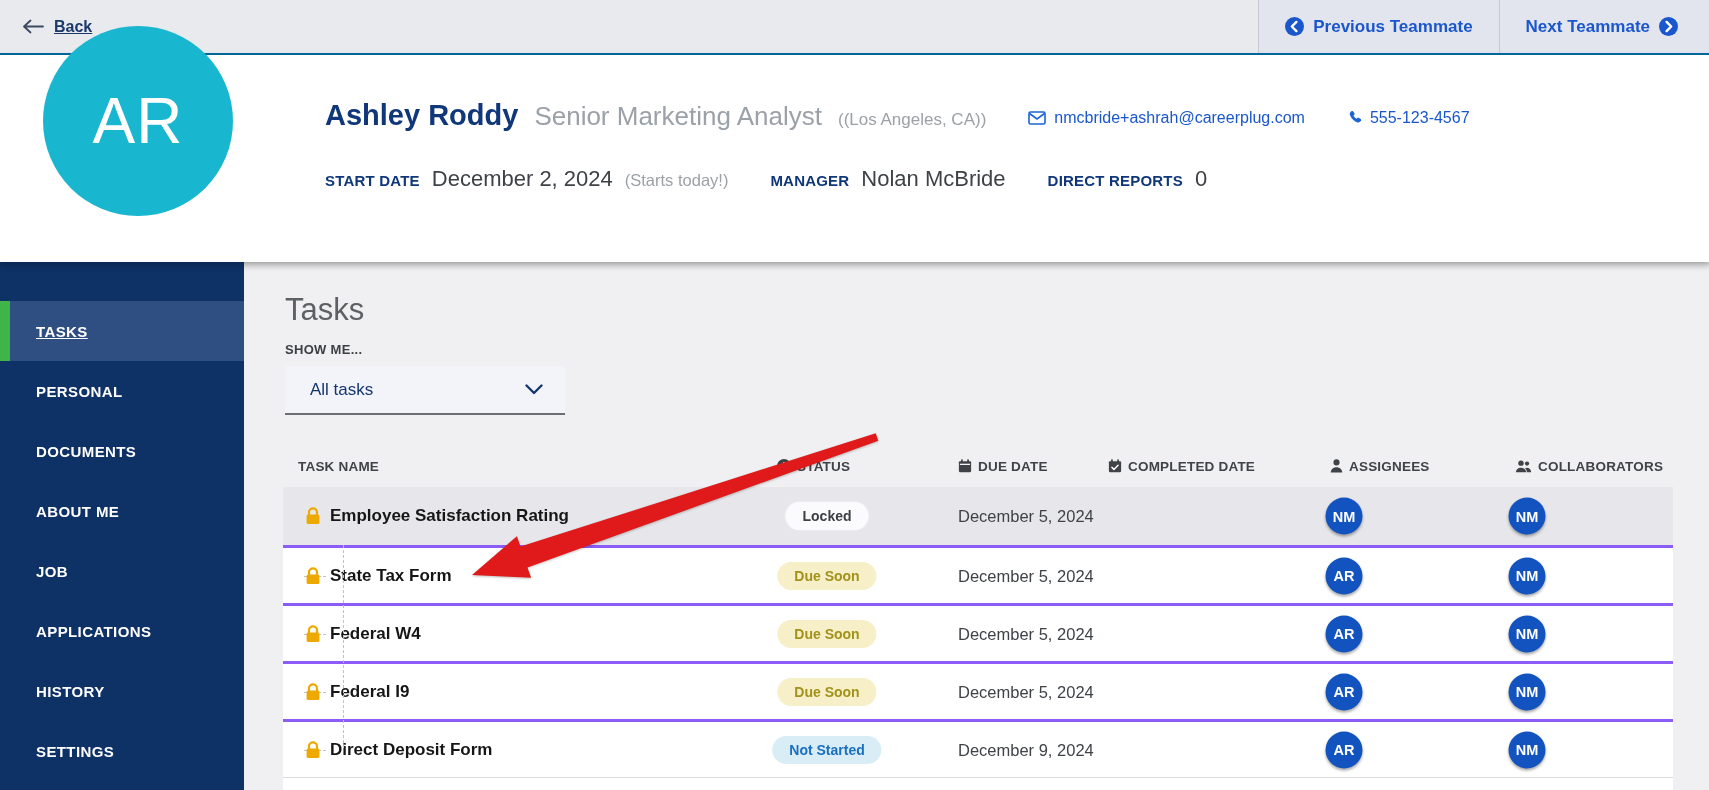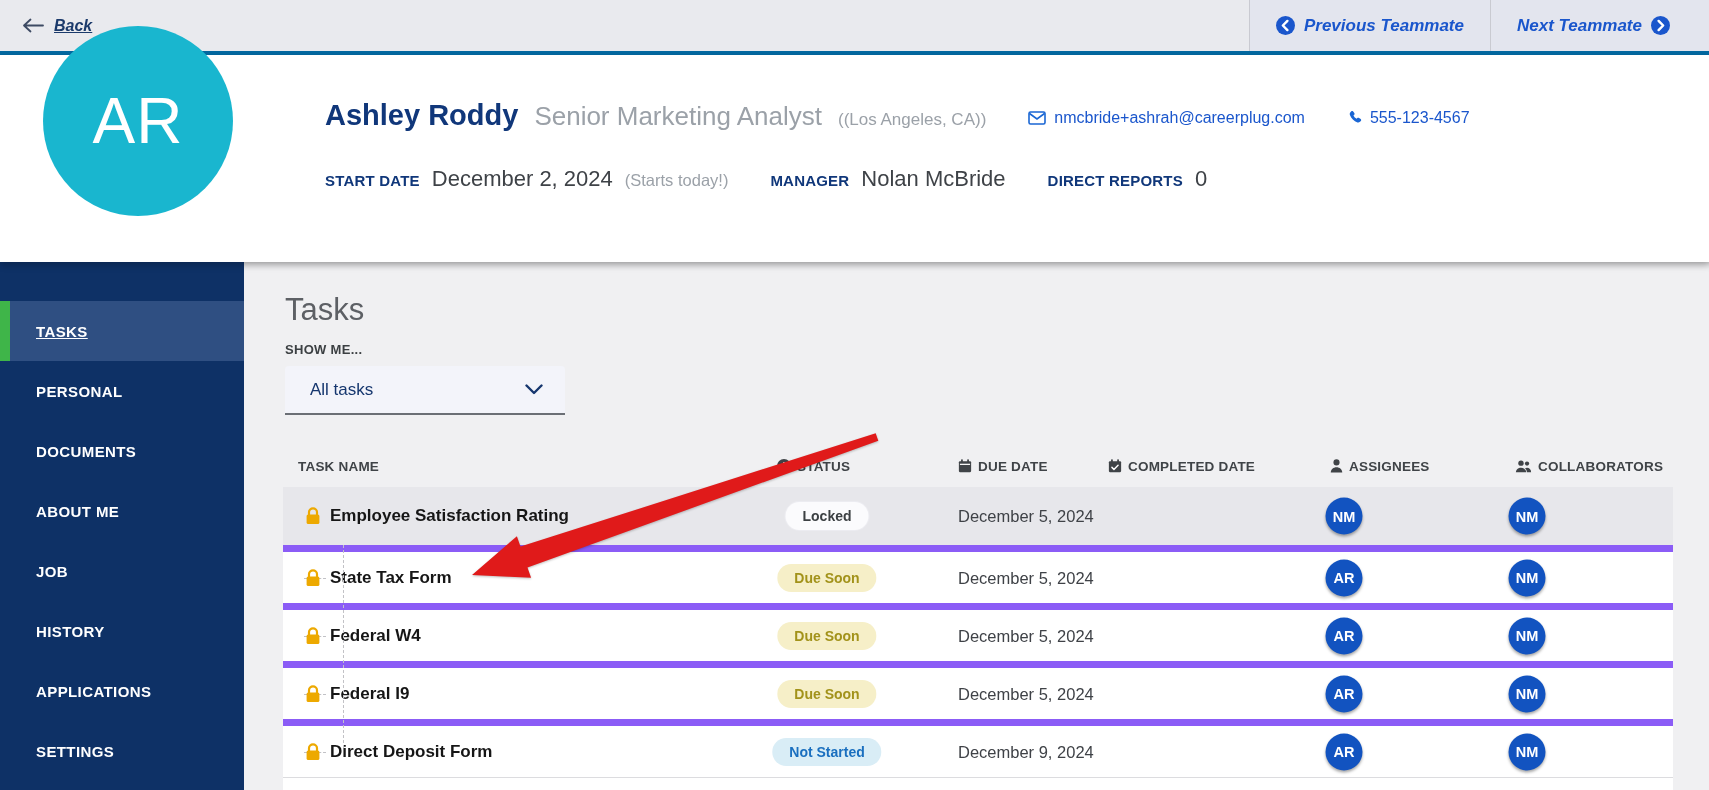--- a/index.html
+++ b/index.html
@@ -1,29 +1,29 @@
 <!DOCTYPE html>
 <html style="--green: #3fb549; --side-navy: #0e3166; --side-active: #2f4f82; --link-blue: #1a56cc; --navy: #10377a; --teal: #19b6cf; --av-blue: #1253c0; --b-locked-bg: #fbfbfd; --b-locked-tx: #3c4043; --b-due-bg: #f6efc8; --b-due-tx: #a2921a; --b-ns-bg: #d9edf6; --b-ns-tx: #1a6fbf;"><head>
 <meta charset="utf-8">
 <style>
   html,body{margin:0;padding:0;background:#ffffff;}
   *{box-sizing:border-box;font-family:"Liberation Sans", sans-serif;}
   .screen{position:relative;width:1709px;height:790px;overflow:hidden;background:#fff;}
 
   
   .topbar{position:absolute;left:0;top:0;width:1709px;height:55px;background:#e9eaee;
-          display:flex;align-items:stretch;border-bottom:4px solid #0369a1;font-style:italic;}
+          display:flex;align-items:stretch;border-bottom:2px solid #0369a1;}
   .back-link{display:flex;align-items:center;gap:10px;padding-left:22px;cursor:pointer;}
   .back-link .back-txt{font-size:16px;font-weight:bold;color:#1b3a6b;text-decoration:underline;}
   .tb-right{margin-left:auto;display:flex;align-items:stretch;}
   .viewing{display:flex;align-items:center;padding:0 26px;font-size:17px;color:#5b5e66;}
   .tb-divider{width:1px;background:#c9cad1;}
   .tb-btn{display:flex;align-items:center;gap:9px;background:#e3e5ee;padding:0 26px;cursor:pointer;}
   .tb-btn span{font-size:17px;font-weight:bold;color:var(--link-blue);}
-  .tb-btn.next{padding-right:39px;}
+  .tb-btn.next{padding-right:31px;}
 
   
   .pheader{position:absolute;left:0;top:55px;width:1709px;height:207px;background:#fff;
            box-shadow:0 3px 7px rgba(0,0,0,.22);z-index:5;}
   .big-avatar{position:absolute;left:43px;top:26px;width:190px;height:190px;border-radius:50%;
               background:var(--teal);display:flex;align-items:center;justify-content:center;z-index:6;}
   .big-avatar span{color:#fff;font-size:64px;font-weight:500;letter-spacing:1px;}
   .ph-text{position:absolute;left:325px;top:44px;width:1340px;}
   .ph-line1{display:flex;align-items:baseline;gap:16px;white-space:nowrap;}
   .ph-name{font-size:29px;font-weight:bold;color:var(--navy);}
@@ -58,21 +58,21 @@
 
   
   .thead{position:absolute;top:193px;height:22px;display:flex;align-items:center;gap:6px;
          font-size:13.5px;font-weight:bold;color:#3f4347;letter-spacing:.2px;white-space:nowrap;}
   .th-task{left:54px;} .th-status{left:533px;} .th-due{left:714px;}
   .th-completed{left:864px;} .th-assignees{left:1086px;justify-content:flex-end;} .th-collab{left:1271px;}
 
   
   .table{position:absolute;left:39px;top:225px;width:1390px;background:#fff;}
   .trow{position:relative;height:58px;background:#fff;}
-  .trow + .trow{border-top:7px solid #8b5cf6;}
+  .trow + .trow{border-top:3px solid #8b5cf6;}
   .trow.highlight{background:#e7e7eb;}
   .tname{position:absolute;left:47px;top:50%;transform:translateY(-50%);
          font-size:17px;font-weight:bold;color:#161616;cursor:pointer;white-space:nowrap;}
   .lock{position:absolute;left:22px;top:50%;transform:translateY(-50%);display:none;line-height:0;}
   .trow.locked .lock{display:block;}
   .conn-h{position:absolute;left:21px;top:50%;width:22px;border-top:1px dashed #c2c2c6;display:none;}
   .trow.child .conn-h{display:block;}
   .conn-v{position:absolute;left:60px;top:58px;height:203px;border-left:1px dashed #c2c2c6;z-index:2;}
   .badge{position:absolute;left:544px;top:50%;transform:translate(-50%,-50%);
          padding:6px 17px;border-radius:15px;font-size:14px;font-weight:bold;white-space:nowrap;}
@@ -182,24 +182,24 @@
       <div class="side-item">
         <span>DOCUMENTS</span>
       </div>
       <div class="side-item">
         <span>ABOUT ME</span>
       </div>
       <div class="side-item">
         <span>JOB</span>
       </div>
       <div class="side-item">
+        <span>APPLICATIONS</span>
+      </div>
+      <div class="side-item">
         <span>HISTORY</span>
-      </div>
-      <div class="side-item">
-        <span>APPLICATIONS</span>
       </div>
       <div class="side-item">
         <span>SETTINGS</span>
       </div>
     </nav>
 
   <div class="content">
     <div class="tasks-heading">Tasks</div>
     <div class="filter-label">SHOW ME...</div>
     <div class="filter-select">

